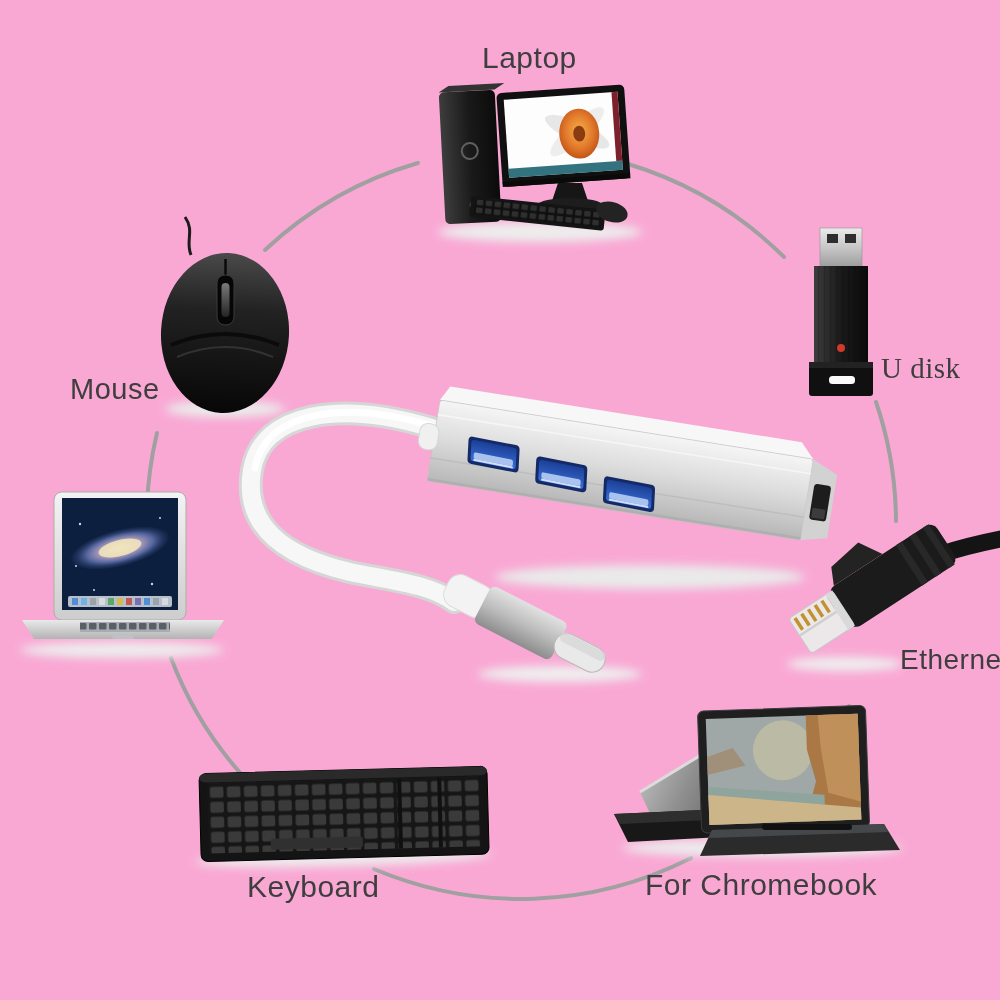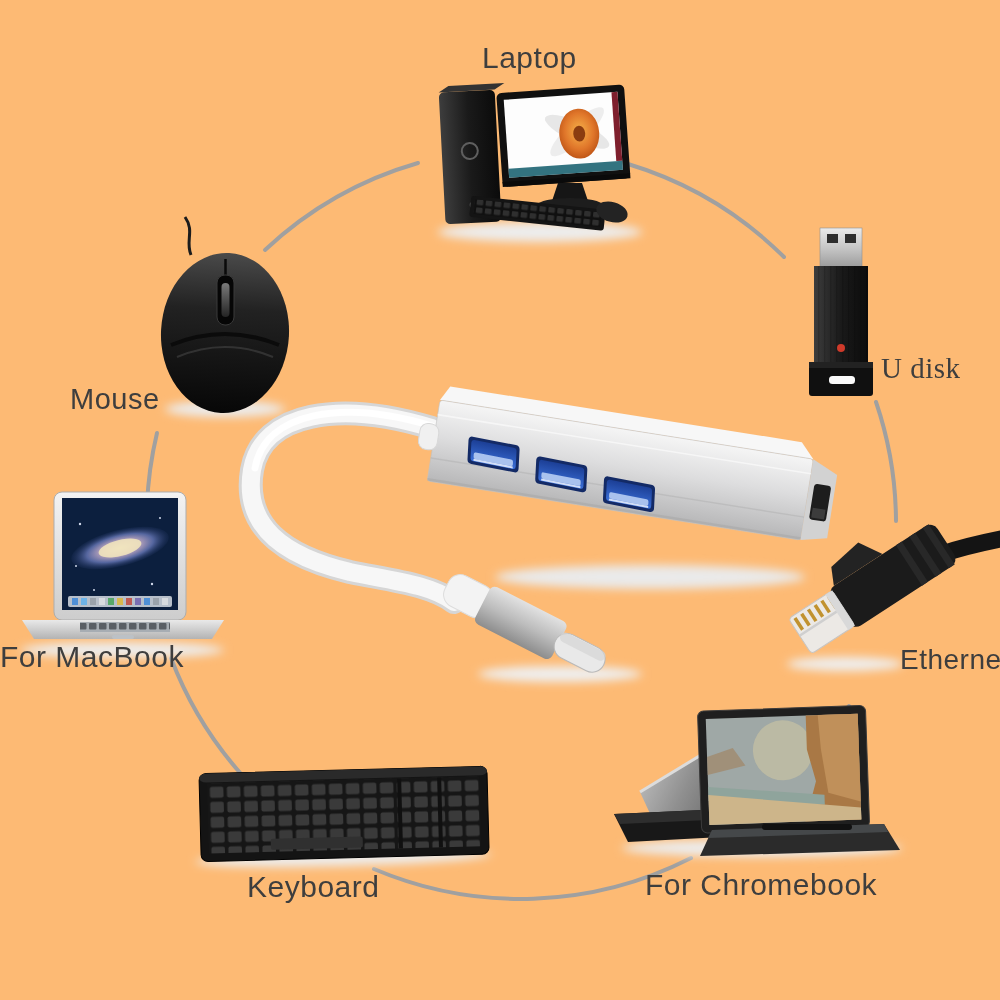--- a/index.html
+++ b/index.html
@@ -1,16 +1,16 @@
 <!DOCTYPE html>
 <html><head>
 <meta charset="utf-8">
 <style>
   html,body{margin:0;padding:0;background:#fff;}
-  .stage{position:relative;width:1000px;height:1000px;background:#fdba74;overflow:hidden;
+  .stage{position:relative;width:1000px;height:1000px;background:#f9a8d4;overflow:hidden;
          font-family:"Liberation Sans",sans-serif;}
   .stage svg{position:absolute;left:0;top:0;}
   .lbl{position:absolute;color:#3e3e3e;font-size:30px;font-weight:400;white-space:nowrap;
        letter-spacing:0.5px;}
 </style>
 </head>
 <body>
 
 <div class="stage">
 
@@ -283,19 +283,18 @@
       <rect width="52" height="27" rx="4" fill="#132a66"></rect>
       <rect x="3" y="3" width="46" height="21" rx="3" fill="url(#gPort)"></rect>
       <rect x="6" y="15" width="40" height="6.5" rx="2" fill="#a9c2ee"></rect>
       <rect x="6" y="21.5" width="40" height="2" fill="#eef3fd" opacity="0.85"></rect>
     </g>
   </g>
 </svg>
 
 <div class="lbl" style="left:482px;top:41px;">Laptop</div>
 <div class="lbl" style="left:881px;top:352px;font-size:29px;font-family:Liberation Serif, serif;">U disk</div>
-<div class="lbl" style="left:70px;top:373px;font-size:29px;margin-top:10px;">Mouse</div>
-<div class="lbl" style="left:0px;top:640px;">For MacBook</div>
+<div class="lbl" style="left:70px;top:373px;font-size:29px;">Mouse</div>
 <div class="lbl" style="left:900px;top:644px;font-size:28px;">Ethernet</div>
 <div class="lbl" style="left:247px;top:870px;">Keyboard</div>
 <div class="lbl" style="left:645px;top:868px;">For Chromebook</div>
 
 </div>
 
 </body></html>

